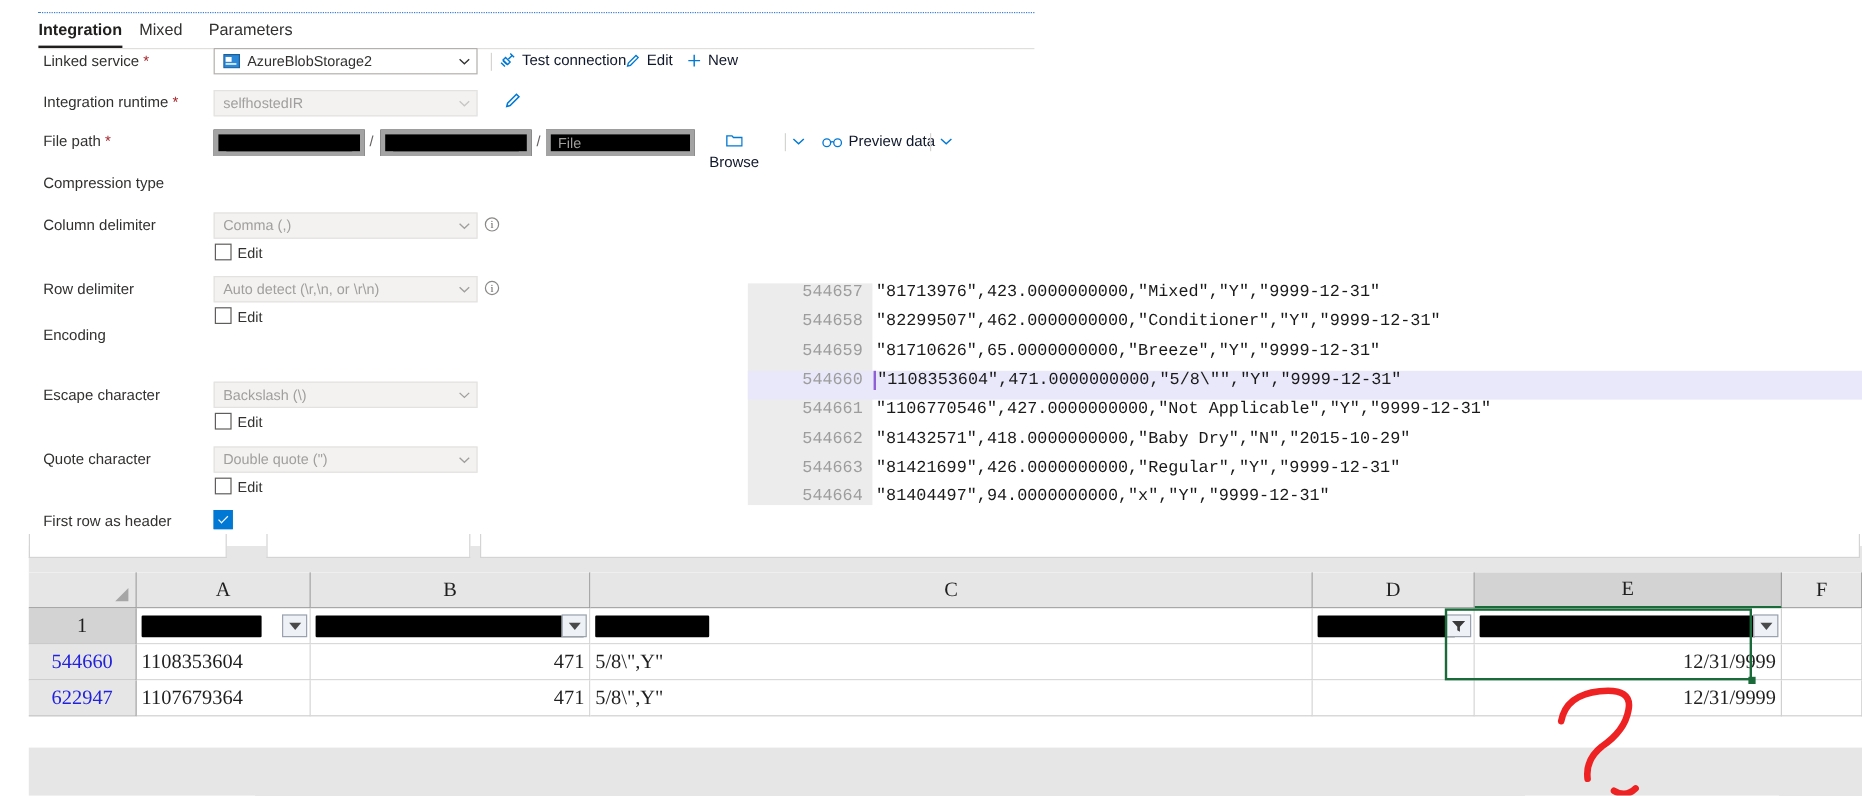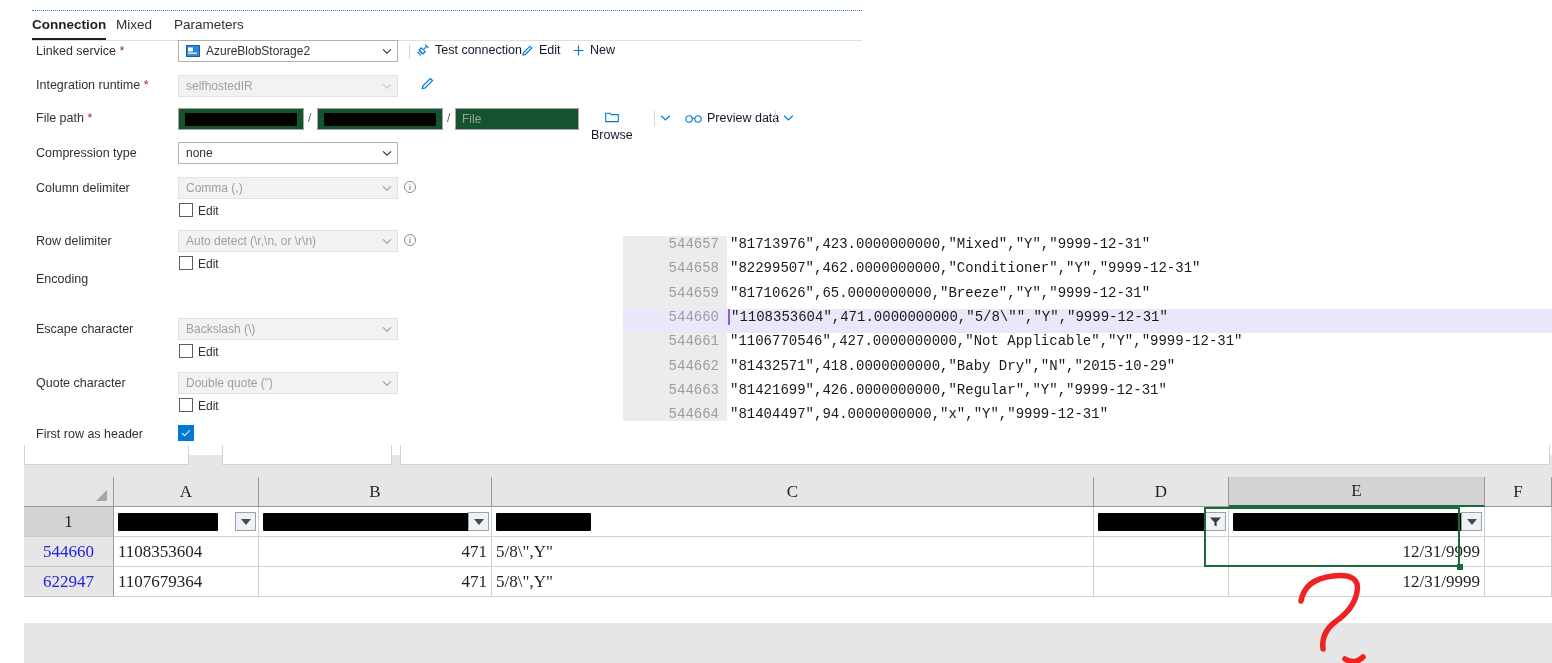--- a/index.html
+++ b/index.html
@@ -31,21 +31,21 @@
 
   .fctl { position:absolute; }
   .combo { width:220px; height:22px; border:1px solid #b3b0ad; background:#fff;
      display:flex; align-items:center; padding:0 4px 0 7px; font-size:12px; color:#323130;
      position:relative; cursor:pointer; }
   .combo.disabled { background:#f3f2f1; border-color:#e4e2e0; color:#a19f9d; cursor:default; }
   .combo .val { flex:1; overflow:hidden; white-space:nowrap; text-overflow:ellipsis; }
   .chev { width:12px; height:12px; flex:none; }
   .chev svg { display:block; }
 
-  .txtbox { height:22px; border:1px solid #a3a3a3; background:#14532d;
+  .txtbox { height:22px; border:4px solid #a3a3a3; background:#000000;
      display:flex; align-items:center; padding:0 6px; font-size:12px; color:#323130; }
   .txtbox .ph { color:#a19f9d; }
   .redact { background:#000; height:13px; border-radius:1px; }
 
   .slash { position:absolute; color:#605e5c; font-size:12px; top:3px; }
 
   .cmdlink { position:absolute; display:flex; align-items:center; gap:5px;
      color:#0f172a; font-size:12.5px; cursor:pointer; white-space:nowrap; }
   .cmdlink svg { display:block; }
   .vsep { position:absolute; width:1px; height:15px; background:#d6d4d2; top:4px; }
@@ -119,21 +119,21 @@
   .botstrip { position:absolute; left:0; background:#e6e6e6; }
 </style>
 </head>
 <body>
 
 <div id="adf-pane">
 
   <div class="focus-dots"></div>
 
   <div class="tabstrip">
-    <div class="tab active" id="tab0">Connection</div>
+    <div class="tab active" id="tab0">Integration</div>
     <div class="tab" id="tab1">Mixed</div>
     <div class="tab" id="tab2">Parameters</div>
   </div>
 
   <div class="flabel" style="top:44px;">
     <span>Linked service</span>
     <span class="req">*</span>
   </div>
   <div class="fctl" style="left:178px; top:40px;">
     <div class="combo">
@@ -229,30 +229,20 @@
     <span>Preview data</span>
   </div>
   <div class="vsep" style="left:775px; top:111px;"></div>
   <div class="cmdlink" style="left:782px; top:111px;">
     <svg width="13" height="13" viewBox="0 0 12 12">
       <path d="M2 4.4 L6 8.2 L10 4.4" fill="none" stroke="#0078d4" stroke-width="1.1"></path>
       </svg>
   </div>
 
   <div class="flabel" style="top:146px;">Compression type</div>
-  <div class="fctl" style="left:178px; top:142px;">
-    <div class="combo">
-      <span class="val">none</span>
-      <span class="chev">
-        <svg width="12" height="12" viewBox="0 0 12 12">
-            <path d="M2 4.4 L6 8.2 L10 4.4" fill="none" stroke="#323130" stroke-width="1.1"></path>
-          </svg>
-      </span>
-    </div>
-  </div>
 
   <div class="flabel" style="top:181px;">Column delimiter</div>
   <div class="fctl" style="left:178px; top:177px;">
     <div class="combo disabled">
       <span class="val">Comma (,)</span>
       <span class="chev">
         <svg width="12" height="12" viewBox="0 0 12 12">
             <path d="M2 4.4 L6 8.2 L10 4.4" fill="none" stroke="#a19f9d" stroke-width="1.1"></path>
           </svg>
       </span>

